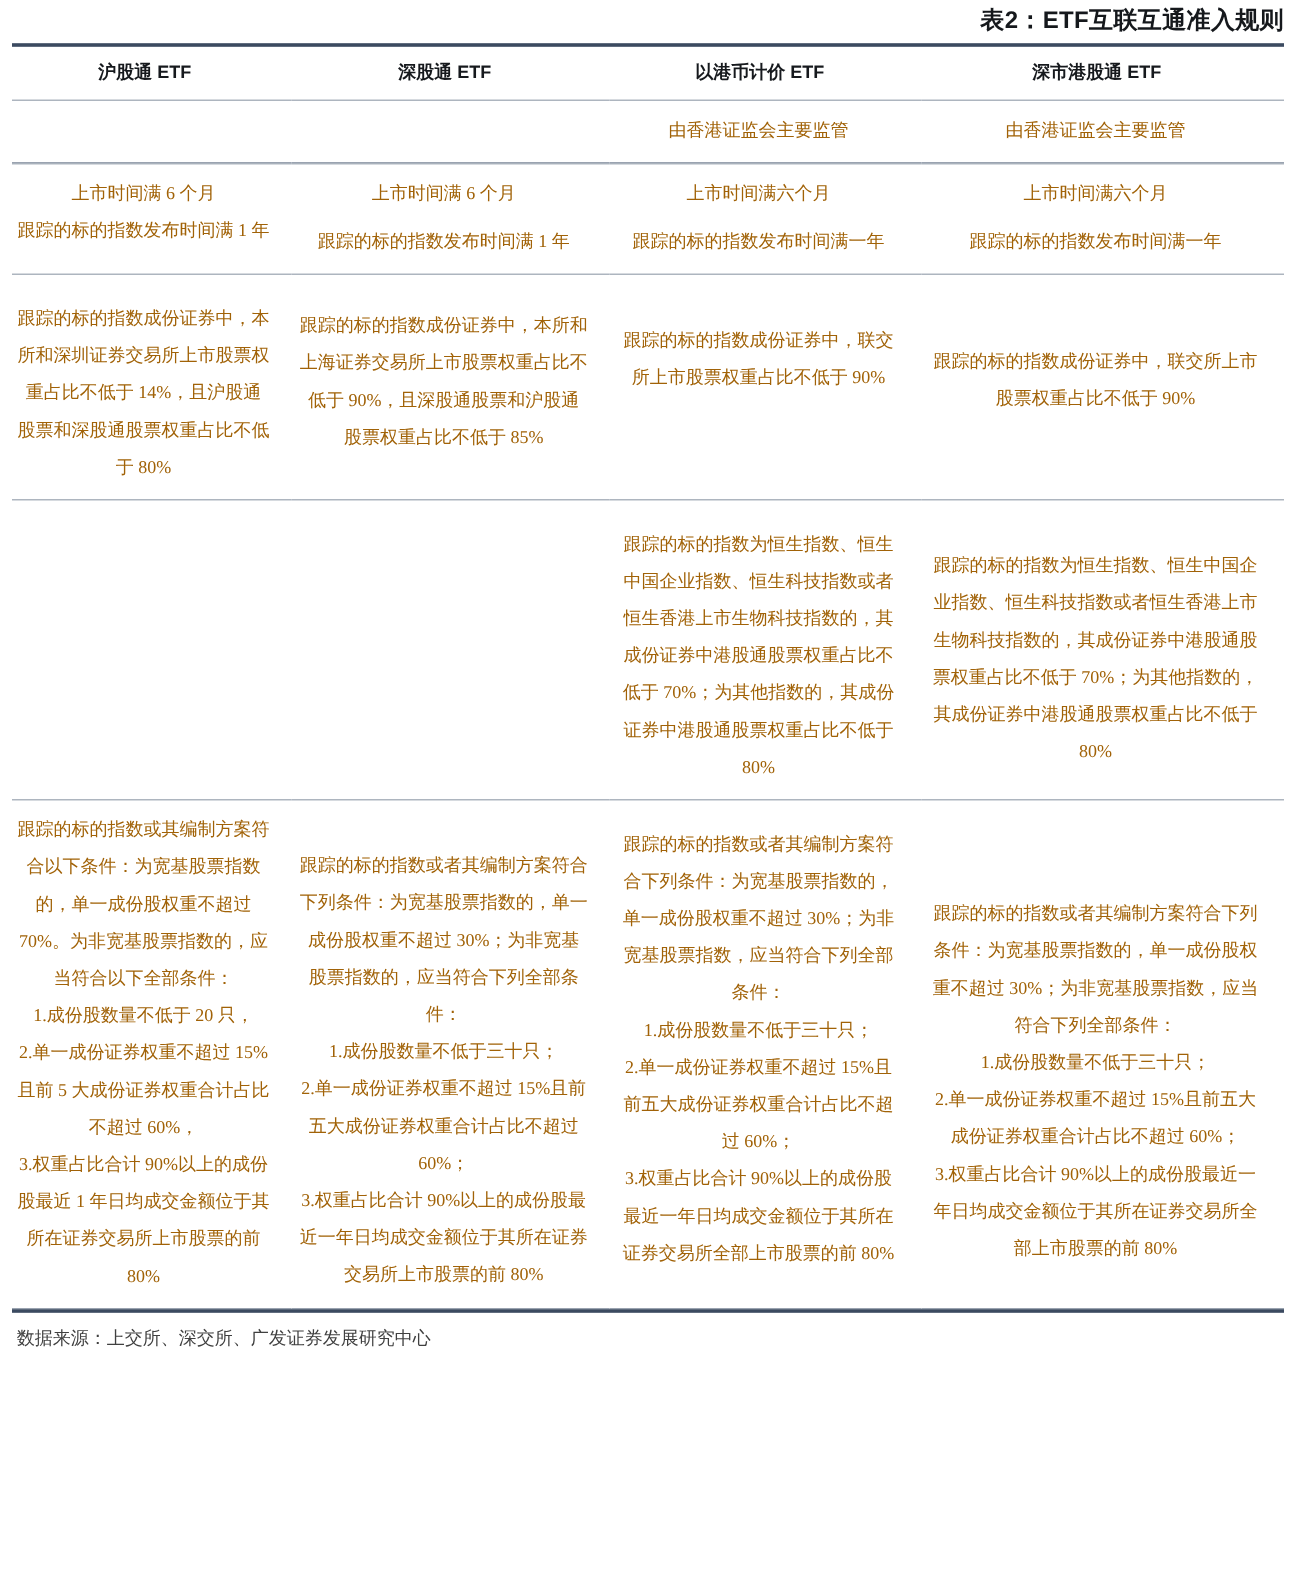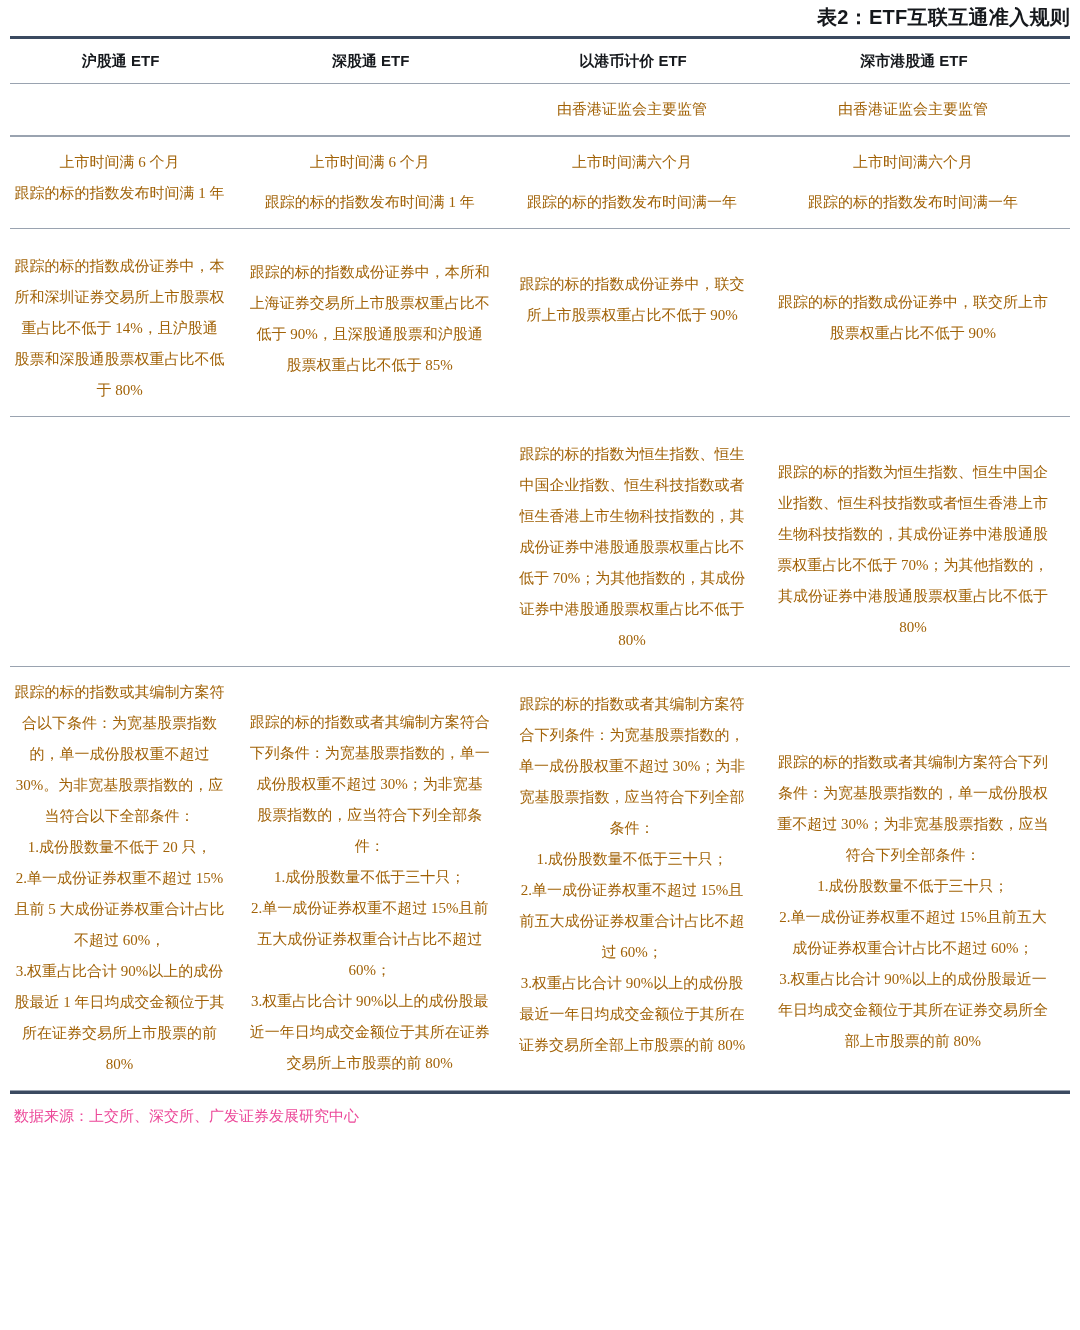--- a/index.html
+++ b/index.html
@@ -99,21 +99,21 @@
   .pad-t-12 { padding-top: 22px; }
   .pad-t-18 { padding-top: 28px; }
   .pad-t-30 { padding-top: 40px; }
   .pad-t-48 { padding-top: 58px; }
   .pad-t-70 { padding-top: 80px; }
 
   
   .source {
     font-size: 15px;
     line-height: 26px;
-    color: #ec4899;
+    color: #404040;
     padding: 9px 0 0 4px;
     font-family: "Liberation Serif", "DejaVu Serif", serif;
     white-space: nowrap;
   }
 </style>
 </head>
 <body>
 
 <div class="page">
 
@@ -235,21 +235,21 @@
           <div class="cell pad-t-30">跟踪的标的指数为恒生指数、恒生中国企业指数、恒生科技指数或者恒生香港上市生物科技指数的，其成份证券中港股通股票权重占比不低于 70%；为其他指数的，其成份证券中港股通股票权重占比不低于 80%</div>
         </td>
       </tr>
       <tr class="sep">
           <td colspan="4"></td>
         </tr>
 
       <tr>
         <td>
           <div class="cell multiline">
-              <p>跟踪的标的指数或其编制方案符合以下条件：为宽基股票指数的，单一成份股权重不超过 30%。为非宽基股票指数的，应当符合以下全部条件：</p>
+              <p>跟踪的标的指数或其编制方案符合以下条件：为宽基股票指数的，单一成份股权重不超过 70%。为非宽基股票指数的，应当符合以下全部条件：</p>
               <p>1.成份股数量不低于 20 只，</p>
               <p>2.单一成份证券权重不超过 15%且前 5 大成份证券权重合计占比不超过 60%，</p>
               <p>3.权重占比合计 90%以上的成份股最近 1 年日均成交金额位于其所在证券交易所上市股票的前 80%</p>
             </div>
         </td>
         <td>
           <div class="cell multiline pad-t-30">
               <p>跟踪的标的指数或者其编制方案符合下列条件：为宽基股票指数的，单一成份股权重不超过 30%；为非宽基股票指数的，应当符合下列全部条件：</p>
               <p>1.成份股数量不低于三十只；</p>
               <p>2.单一成份证券权重不超过 15%且前五大成份证券权重合计占比不超过 60%；</p>

